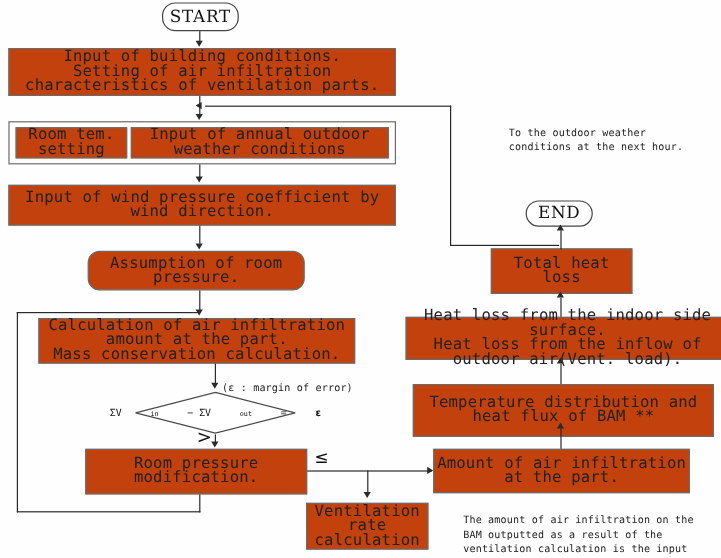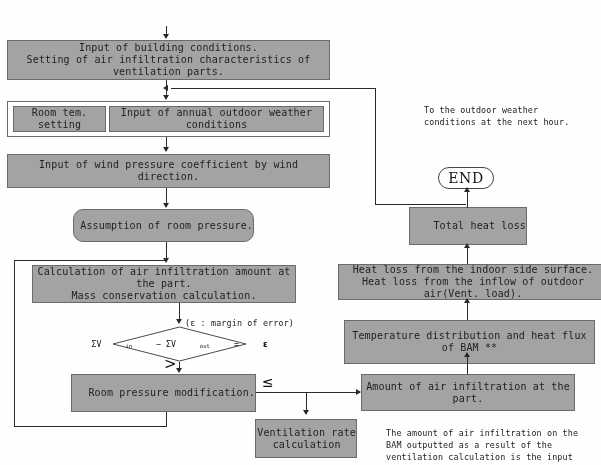--- a/index.html
+++ b/index.html
@@ -13,28 +13,28 @@
     height: 465px;
     background: #fefefe;
     font-family: "DejaVu Sans Mono", "Liberation Mono", monospace;
     overflow: hidden;
   }
   
   .box {
     position: absolute;
     box-sizing: border-box;
     border: 1px solid #6b6b6b;
-    background: #a3a3a3;
+    background: #c2410c;
     display: flex;
     flex-direction: column;
     align-items: flex-end;
     justify-content: center;
     text-align: center;
     color: #222222;
-    font-size: 10px;
+    font-size: 13px;
     line-height: 12px;
     letter-spacing: 0.15px;
     white-space: pre-line;
   }
   .box .ln { display: block; }
 
   
   .term {
     position: absolute;
     box-sizing: border-box;
@@ -127,20 +127,23 @@
     color: #111;
     line-height: 1;
   }
   .eps { font-weight: bold; font-family: "DejaVu Sans","Liberation Sans",sans-serif; }
 </style>
 </head>
 <body>
 
 <div id="canvas">
 
+  <div class="term" style="left:135px; top:2px; width:64px; height:24px;">
+    <span>START</span>
+  </div>
 
   <div class="term" style="left:438px; top:167px; width:56px; height:22px;">
     <span>END</span>
   </div>
 
   <div class="box" style="left:7px; top:40px; width:323px; height:40px;">
     <span class="ln">Input of building conditions.
 Setting of air infiltration characteristics of ventilation parts.</span>
   </div>
 

